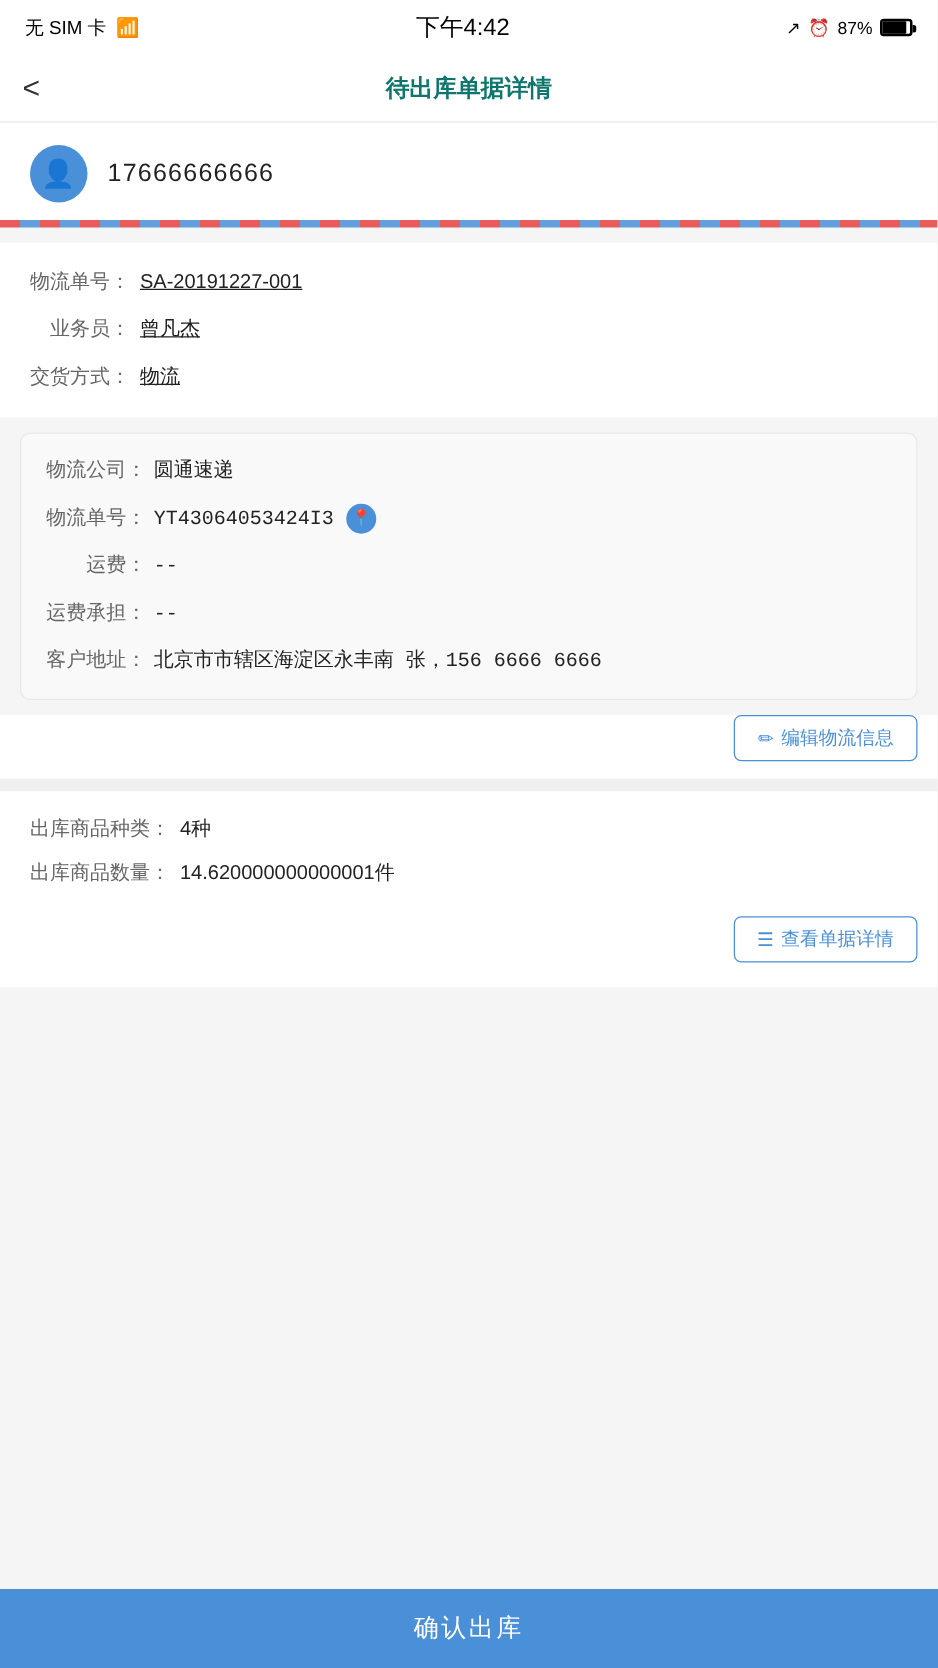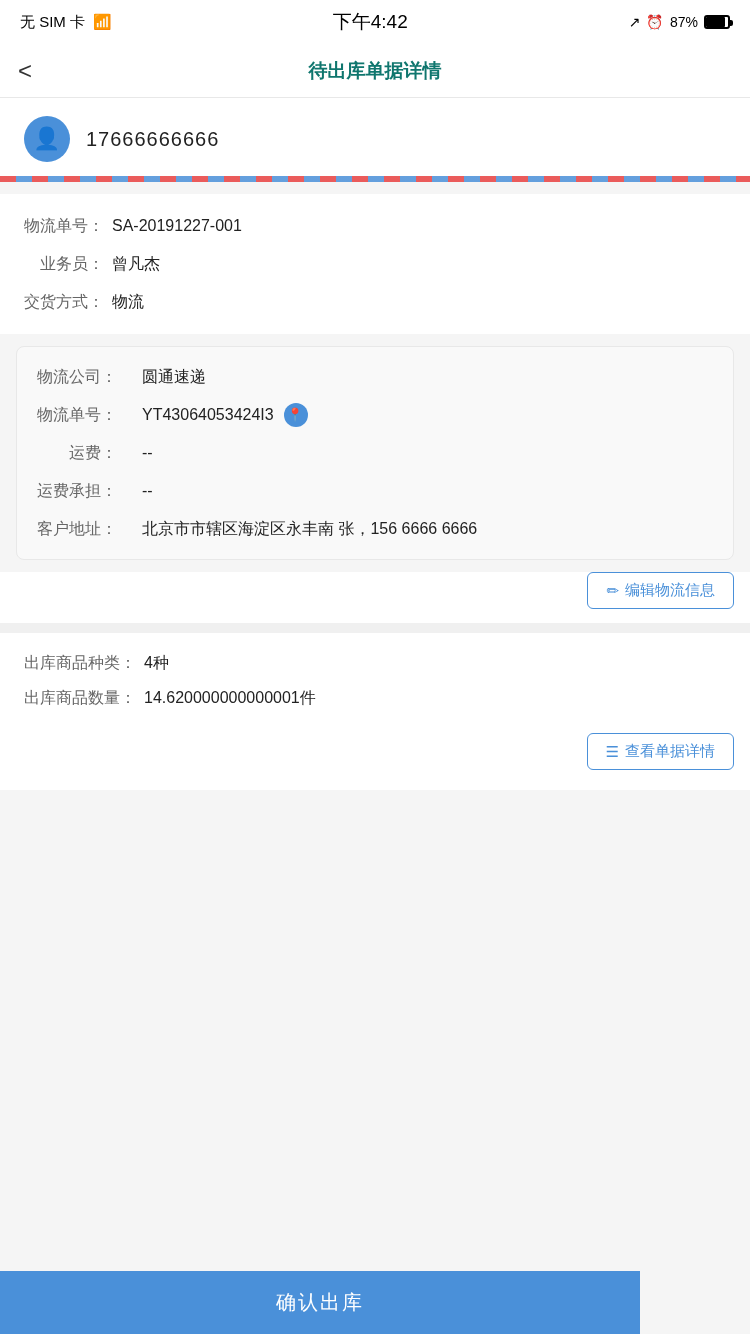--- a/index.html
+++ b/index.html
@@ -106,20 +106,21 @@
       min-width: 80px;
       text-align: right;
       flex-shrink: 0;
       line-height: 1.5;
     }
     .info-value {
       color: #222;
       margin-left: 8px;
       line-height: 1.5;
       flex: 1;
+      text-decoration: underline;
     }
     
     .logistics-card {
       background: #f9f9f9;
       border: 1px solid #e8e8e8;
       border-radius: 8px;
       margin: 12px 16px;
       padding: 18px 20px;
     }
     .logistics-row {
@@ -131,26 +132,27 @@
     .logistics-row:last-child { margin-bottom: 0; }
     .logistics-label {
       color: #666;
       min-width: 80px;
       text-align: right;
       flex-shrink: 0;
       line-height: 1.5;
     }
     .logistics-value {
       color: #222;
-      margin-left: 25px;
+      margin-left: 6px;
       line-height: 1.5;
       flex: 1;
       display: flex;
       align-items: center;
       gap: 10px;
+      font-family: Liberation Mono, monospace;
     }
     .location-icon {
       display: inline-block;
       width: 24px;
       height: 24px;
       background: #4a90d9;
       border-radius: 50%;
       color: #fff;
       font-size: 13px;
       text-align: center;
@@ -227,21 +229,21 @@
     .bottom-spacer {
       flex: 1;
       background: #f5f5f5;
       min-height: 180px;
     }
     
     .confirm-btn-wrap {
       position: fixed;
       bottom: 0;
       left: 0;
-      width: 640px;
+      width: 750px;
       background: #4a90d9;
       padding: 18px 0;
       display: flex;
       align-items: center;
       justify-content: center;
       cursor: pointer;
     }
     .confirm-btn-text {
       color: #fff;
       font-size: 20px;

